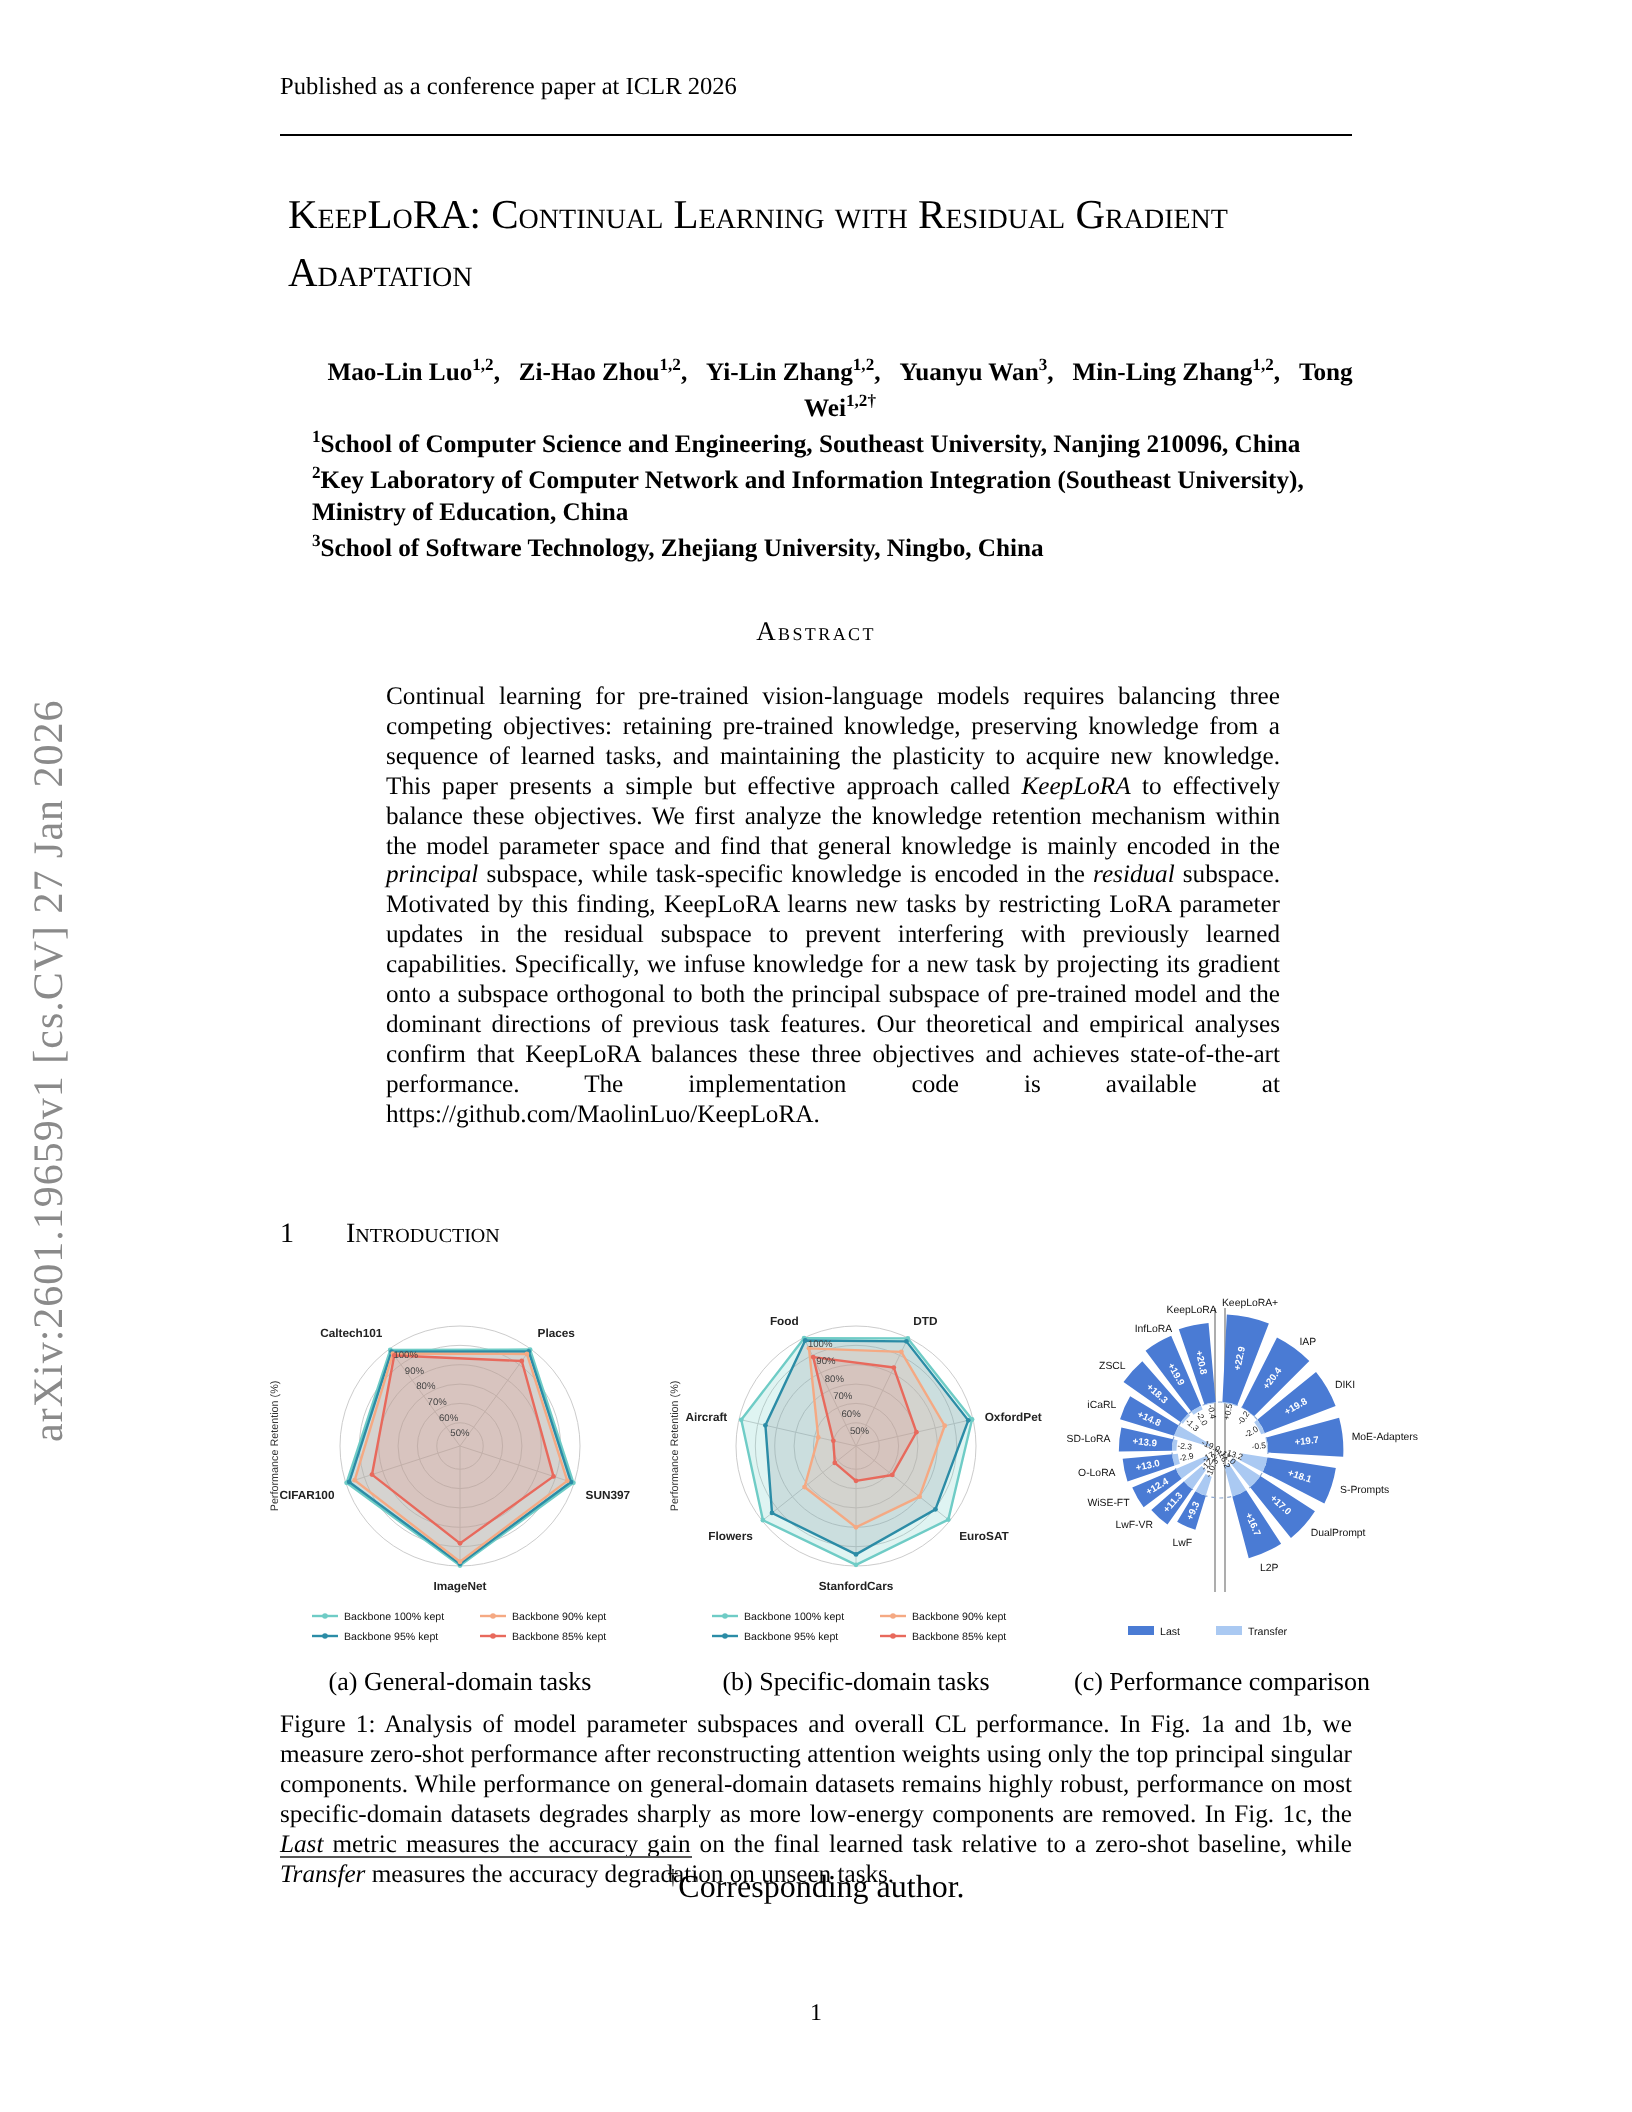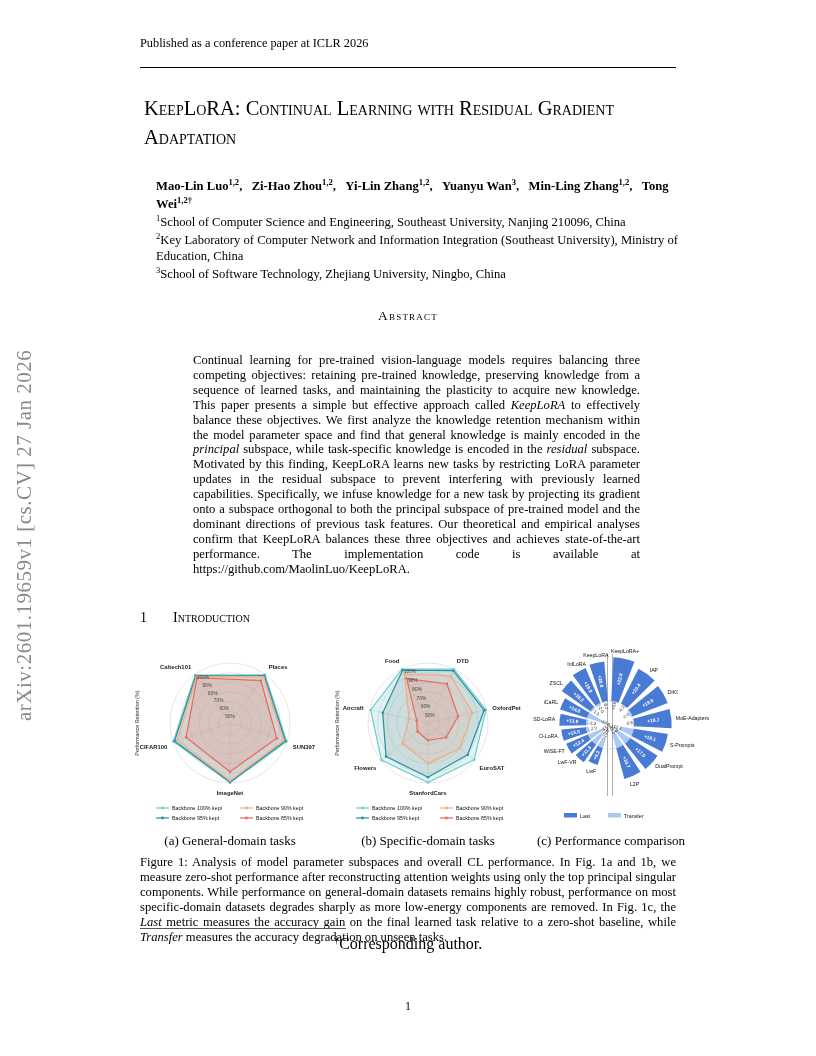--- a/index.html
+++ b/index.html
@@ -17,29 +17,29 @@
     writing-mode:vertical-rl; transform:rotate(180deg);
     font-size:21px; color:#8a8a8a; letter-spacing:.5px; text-align:center;
     white-space:nowrap;
   }
   .title {
     position:absolute; left:140px; top:90px; width:500px;
     font-size:20.5px; line-height:1.42; font-variant:small-caps;
   }
   .authors { position:absolute; left:156px; top:177px; width:528px; font-size:12.6px; line-height:1.26; }
   .authors sup { font-size:68%; }
-  .author-names { font-weight:bold; }
-  .affil { margin-top:0px; }
+  .author-names { font-weight:bold;text-align:center; }
+  .affil { margin-top:0px;font-weight:bold; }
   .abstract-title {
     position:absolute; top:308px; left:0; right:0; text-align:center;
     font-variant:small-caps; font-size:13.5px; letter-spacing:1.2px;
   }
   .abstract-body {
     position:absolute; top:341px; left:193px; width:447px;
-    font-size:12.6px; line-height:14.9px; text-align:justify;margin-top:12px;
+    font-size:12.6px; line-height:14.9px; text-align:justify;
   }
   .section-heading { position:absolute; top:610px; left:140px; font-size:14px; font-variant:small-caps; }
   .section-heading .secnum { margin-right:26px; }
   .figure { position:absolute; top:645px; left:130px; width:566px; }
   .charts-row { display:flex; align-items:flex-start; }
   .chart-col { display:flex; flex-direction:column; align-items:center; }
   .chart-col svg { overflow:visible; display:block; }
   .subcaption { text-align:center; font-size:13px; margin-top:3px; font-family:Liberation Serif, serif; }
   .fig-caption {
     position:absolute; top:855px; left:140px; width:536px;

